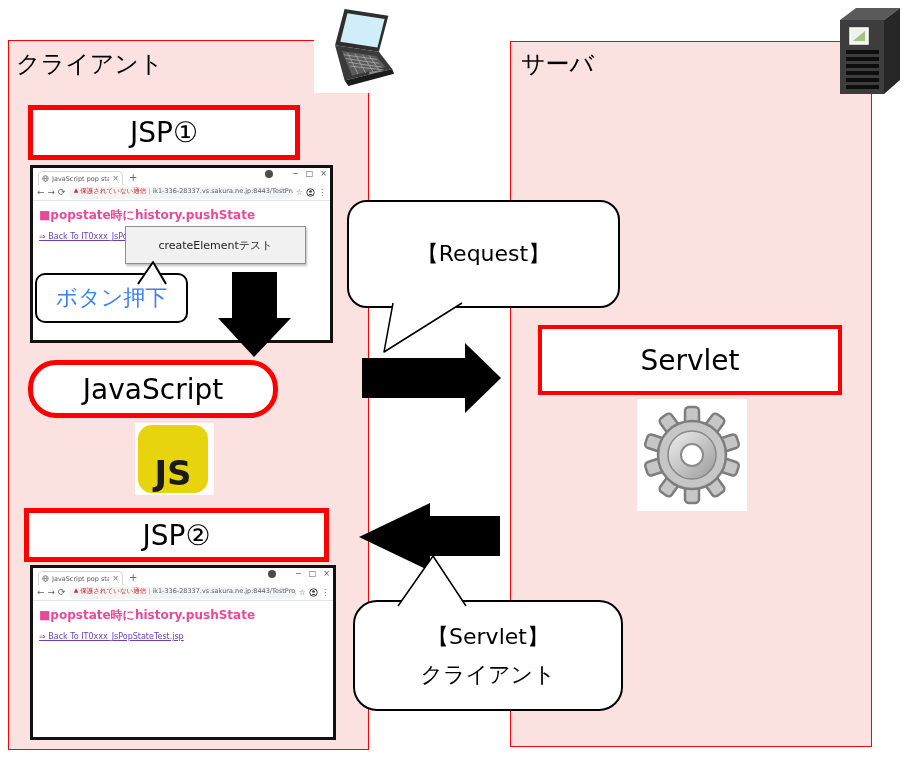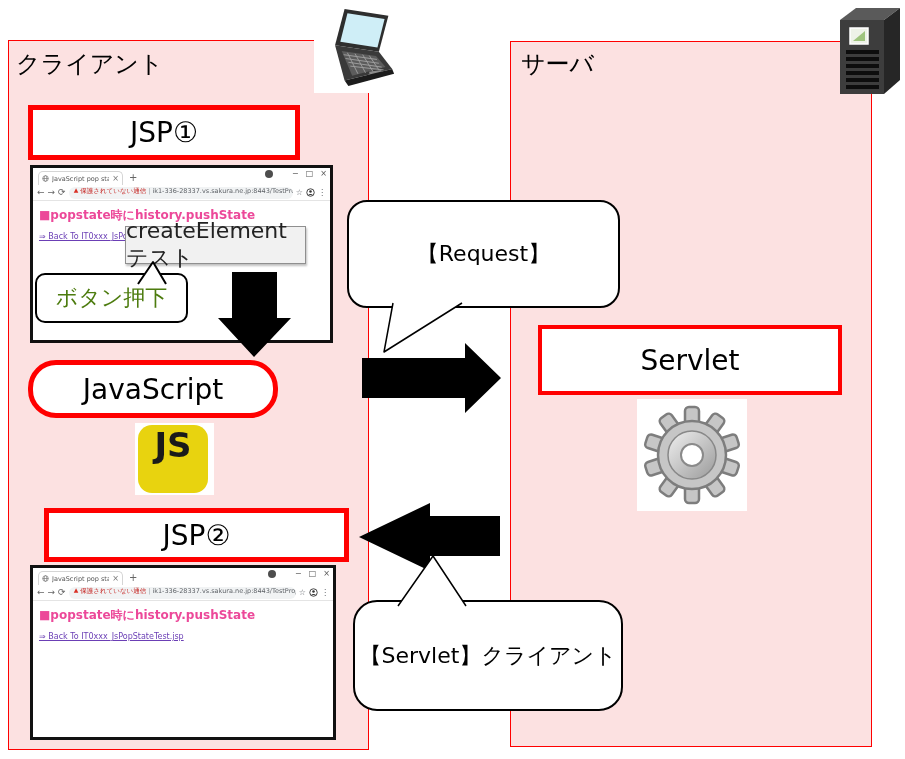--- a/index.html
+++ b/index.html
@@ -37,31 +37,31 @@
   .pipe { color:#9aa0a6; font-size:6.5px; }
   .url-text { color:#5f6368; font-size:6.5px; }
   .starg { font-size:8px; color:#5f6368; line-height:1; }
   .kebab { font-size:8px; color:#5f6368; line-height:1; }
   .pagebody { position:relative; background:#fff; height:calc(100% - 33px); padding:6px 0 0 6px; }
   .page-heading { font-size:12px; font-weight:bold; color:#ec4899; }
   .page-link { display:inline-block; margin-top:7px; font-size:8px; color:#6b3fb5; text-decoration:underline; }
 
   .ce-button { position:absolute; left:125px; top:226px; width:181px; height:38px;
                background:#f1f1f1; border:1.5px solid #8f8f8f; box-shadow:1px 2px 2px rgba(0,0,0,.25);
-               display:flex; align-items:center; justify-content:center; font-size:22px; color:#222; }
+               display:flex; align-items:center; justify-content:center; font-size:11px; color:#222; }
 
   .callout { position:absolute; background:#fff; border:2.5px solid #000; border-radius:10px;
-             display:flex; align-items:center; justify-content:center; color:#4d7c0f; z-index:5; }
+             display:flex; align-items:center; justify-content:center; color:#3b82f6; z-index:5; }
   .speech { position:absolute; background:#fff; border:2px solid #000; border-radius:20px;
-            display:flex; flex-direction:row; align-items:center; justify-content:center;
+            display:flex; flex-direction:column; align-items:center; justify-content:center;
             font-size:22px; color:#000; line-height:1.7; z-index:5; text-align:center; }
 
   .js-bg { position:absolute; left:135px; top:423px; width:79px; height:72px; background:#fff; }
   .js-logo { position:absolute; left:138px; top:425px; width:70px; height:68px; background:#e8d30f;
-             border-radius:14px; display:flex; align-items:flex-start; justify-content:center;
+             border-radius:14px; display:flex; align-items:flex-end; justify-content:center;
              font-size:34px; font-weight:bold; color:#1a1a1a; z-index:2; }
 
   #overlay { position:absolute; left:0; top:0; width:905px; height:759px; z-index:6; pointer-events:none; }
 </style>
 </head>
 <body>
 
 <div id="canvas">
 
   <div class="region" style="left:8px; top:40px; width:361px; height:710px;"></div>
@@ -164,21 +164,21 @@
 
   <div class="red-box" style="left:28px; top:360px; width:250px; height:58px;border-radius:28px;">
     <span>JavaScript</span>
   </div>
 
   <div class="js-bg"></div>
   <div class="js-logo">
     <span>JS</span>
   </div>
 
-  <div class="red-box" style="left:44px; top:508px; width:305px; height:54px;">
+  <div class="red-box" style="left:24px; top:508px; width:305px; height:54px;">
     <span>JSP②</span>
   </div>
 
   <div class="browser" style="left:30px; top:565px; width:306px; height:175px;">
     <div class="tabstrip">
       <div class="tab">
         <svg width="7" height="7" viewBox="0 0 10 10">
           <circle cx="5" cy="5" r="4" fill="none" stroke="#777" stroke-width="1"></circle>
           <line x1="1" y1="5" x2="9" y2="5" stroke="#777" stroke-width="1"></line>
           <ellipse cx="5" cy="5" rx="2" ry="4" fill="none" stroke="#777" stroke-width="1"></ellipse>

